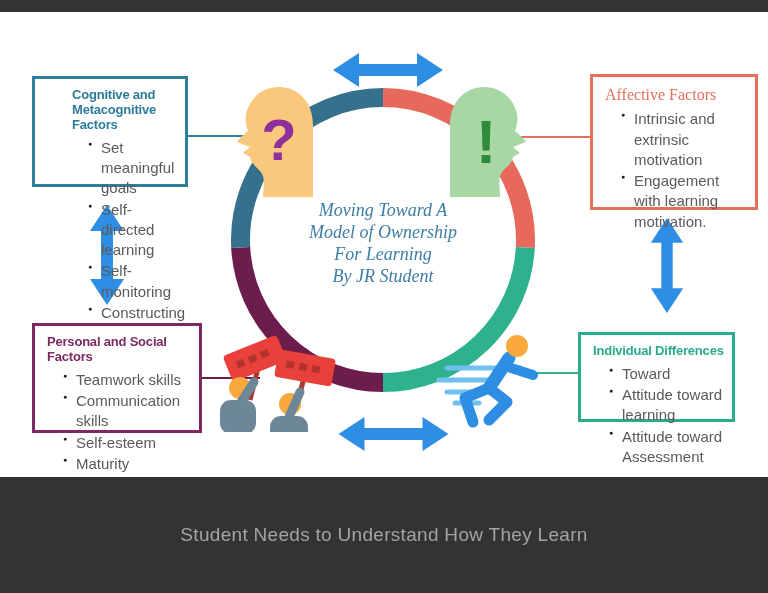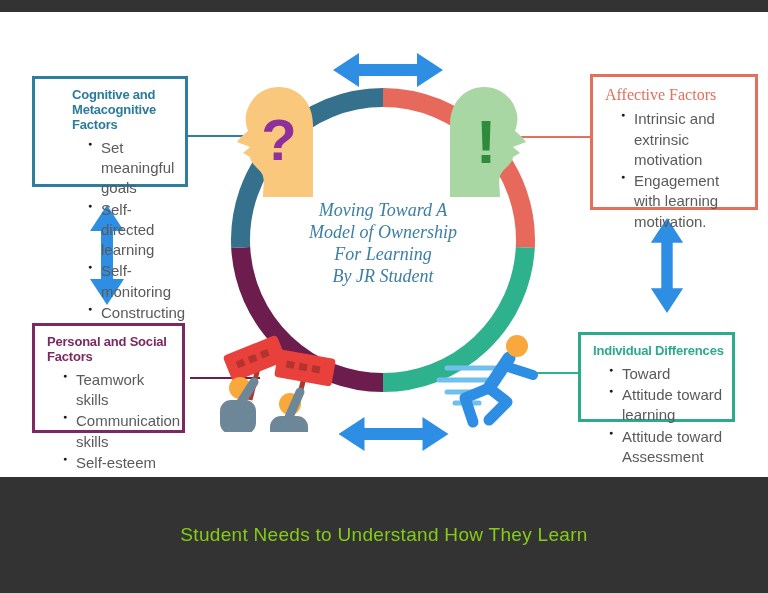--- a/index.html
+++ b/index.html
@@ -13,35 +13,35 @@
   }
   .top-bar {
     position: absolute; left:0; top:0; width:768px; height:12px;
     background:#333333;
   }
   .footer-bar {
     position:absolute; left:0; top:477px; width:768px; height:116px;
     background:#333333; display:flex; align-items:center; justify-content:center;
   }
   .footer-text {
-    color:#84cc16; font-size:19px; letter-spacing:0.3px; font-weight:400;
+    color:#a3a3a3; font-size:19px; letter-spacing:0.3px; font-weight:400;
     font-family:"Liberation Sans", sans-serif;
   }
   
   .ring-svg { position:absolute; left:231px; top:88px; }
   .center-title {
     position:absolute; left:263px; top:200px; width:240px;
     text-align:center; font-family:"Liberation Serif", serif;
     color:#3d7ea7; font-size:18px; line-height:1.22;font-style:italic;
   }
   
   .factor-box { position:absolute; background:#fff; padding:9px 8px 6px 12px; }
   .factor-box.cognitive  { left:32px;  top:76px;  width:156px; height:111px; border:3px solid #2e7f9e;padding-left:37px; }
   .factor-box.affective  { left:590px; top:74px;  width:168px; height:136px; border:3px solid #e4705c; }
-  .factor-box.personal   { left:32px;  top:323px; width:153px; height:110px; border:3px solid #7b2960; }
+  .factor-box.personal   { left:32px;  top:323px; width:170px; height:110px; border:3px solid #7b2960; }
   .factor-box.individual { left:578px; top:332px; width:157px; height:90px;  border:3px solid #2bab8c; }
   .box-title { font-weight:bold; font-size:13px; line-height:1.15; letter-spacing:-0.2px; margin-bottom:5px; }
   .cognitive  .box-title { color:#2b7b9b; }
   .personal   .box-title { color:#7b2960; }
   .individual .box-title { color:#2bab8c; }
   .affective  .box-title { color:#e4705c; font-family:"Liberation Serif", serif; font-size:16px; font-weight:normal; letter-spacing:0; }
   .box-list { list-style:none; margin-left:16px; }
   .box-list li { position:relative; padding-left:13px; font-size:15px; color:#5a5a5a; line-height:1.35; margin-bottom:1px; }
   .box-list li::before { content:"\25CF"; position:absolute; left:0; top:1px; font-size:7px; color:#1a1a1a; }
   

